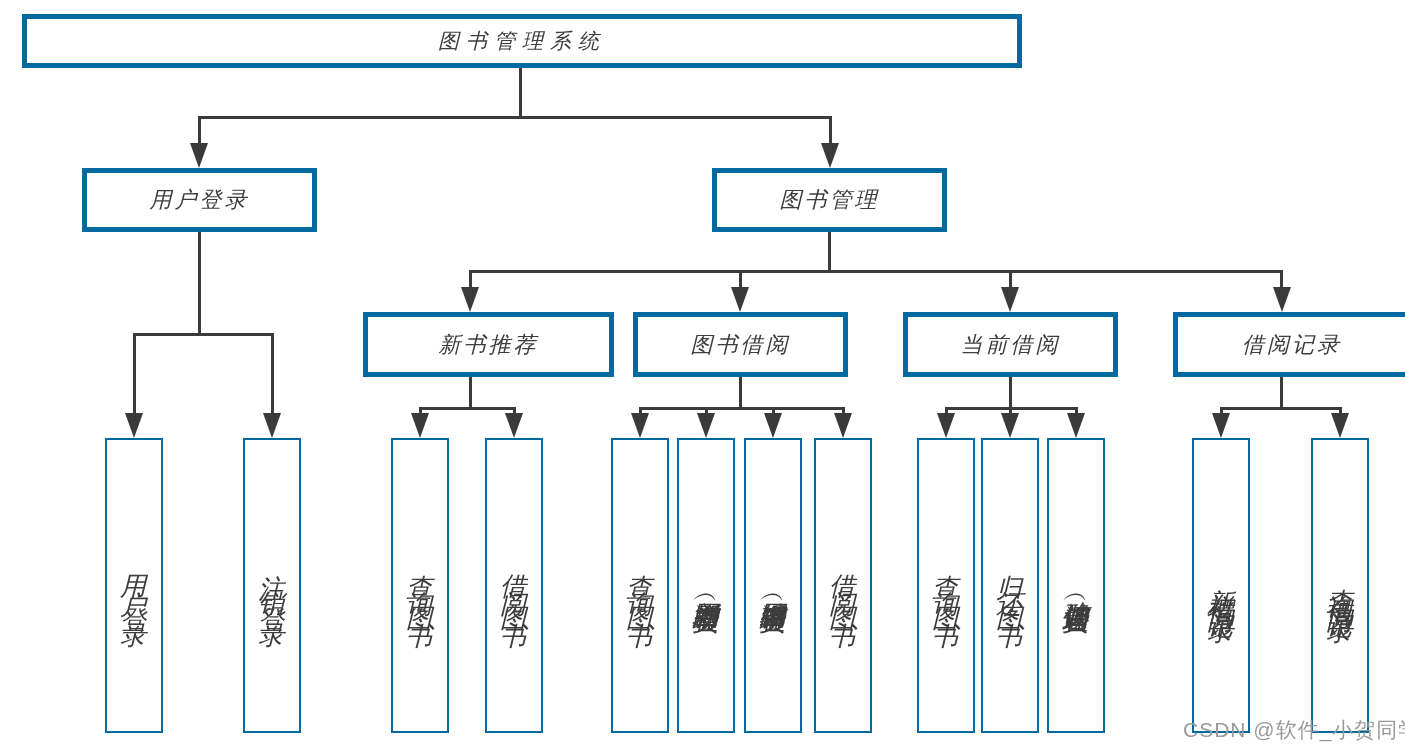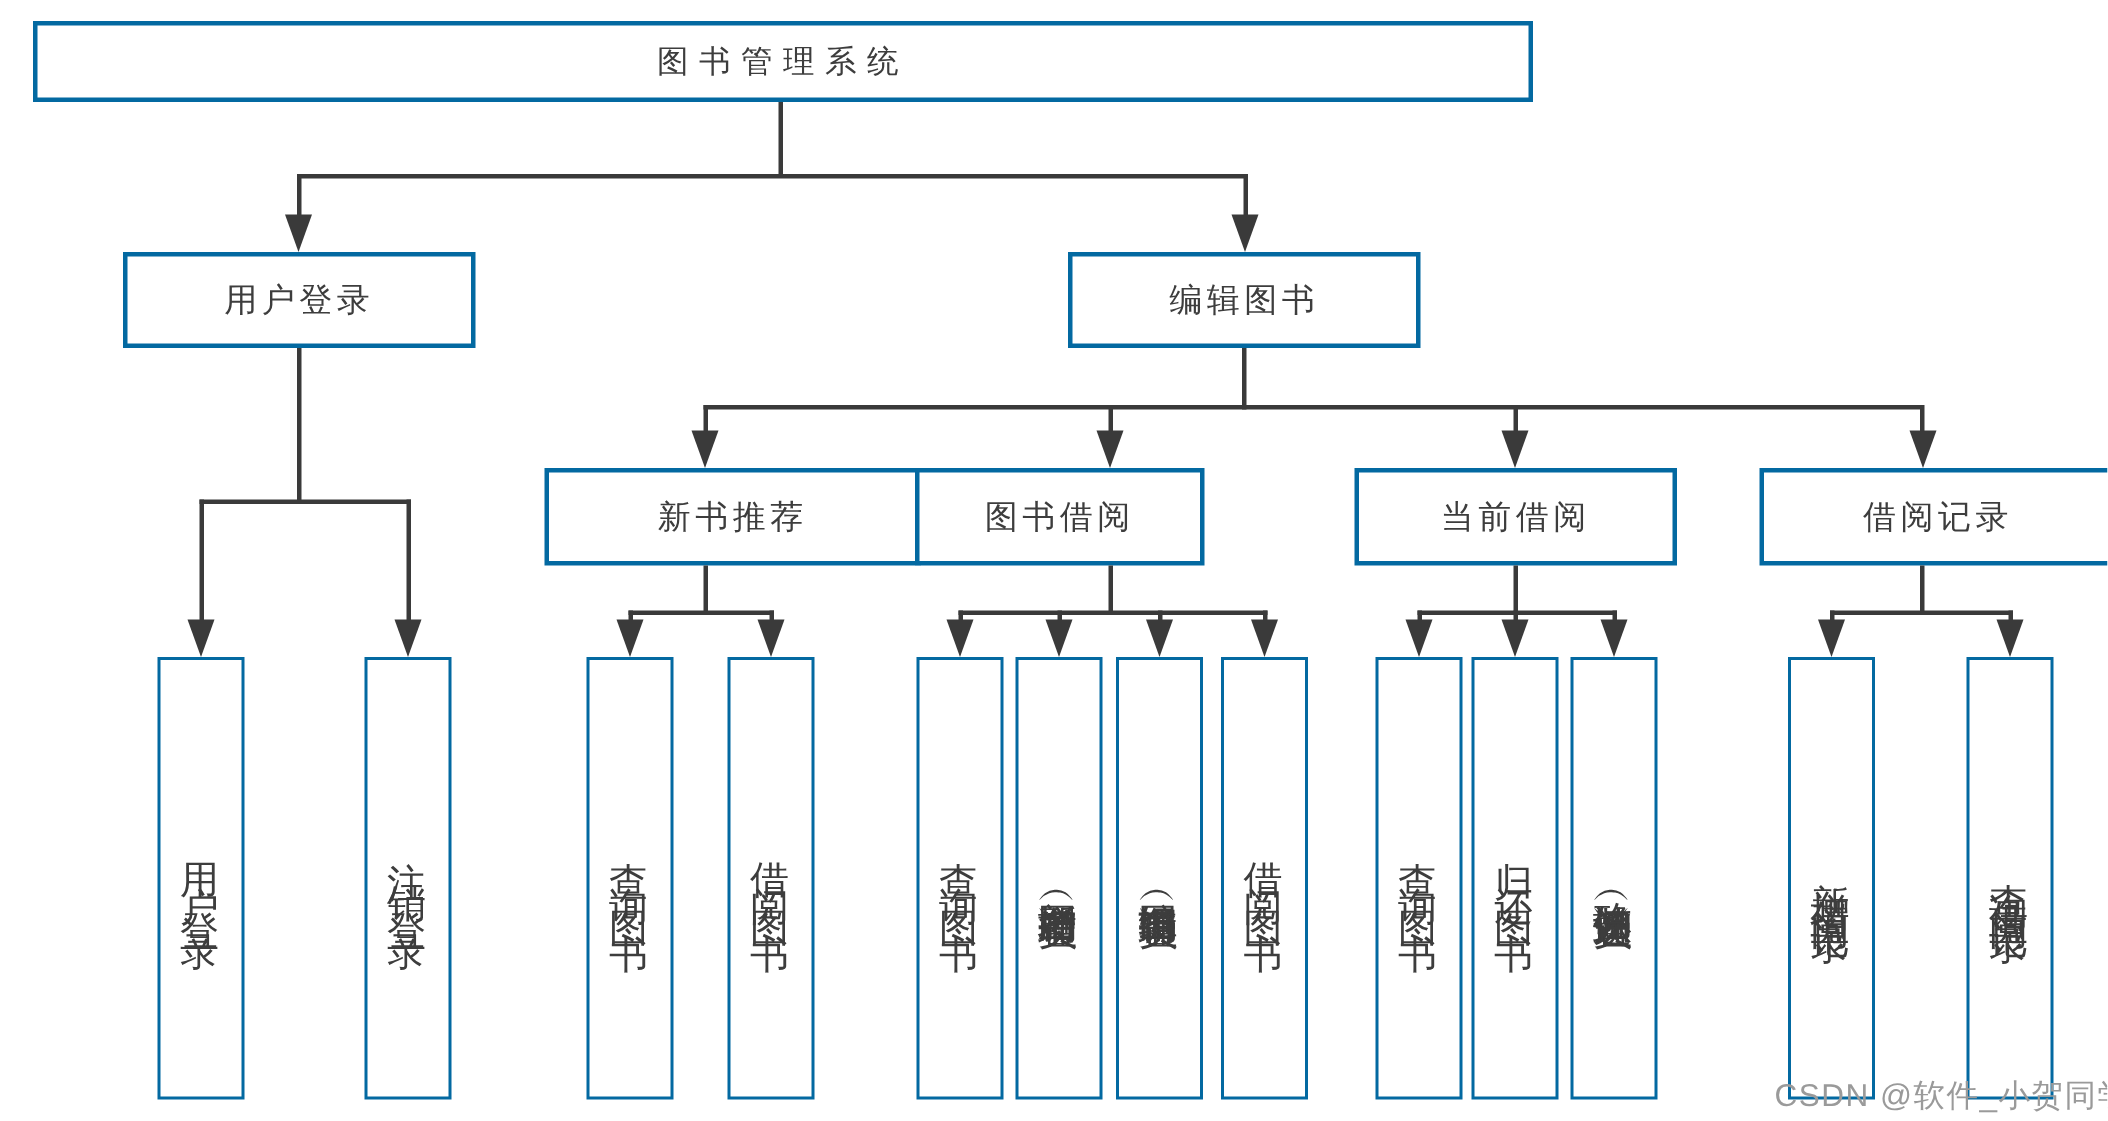--- a/index.html
+++ b/index.html
@@ -6,24 +6,25 @@
   .canvas{
     position:relative;
     width:1405px;height:747px;
     background:#ffffff;
     font-family:"Liberation Sans","DejaVu Sans",sans-serif;
     overflow:hidden;
   }
   .box{
     position:absolute;
     box-sizing:border-box;
-    border:3px solid #0369a1;
+    border:5px solid #0369a1;
     background:#ffffff;
     display:flex;align-items:center;justify-content:center;
     color:#3d3d3d;
+    font-style:italic;
   }
   .box .lbl{white-space:nowrap;}
   .root-box .lbl{font-size:21px;letter-spacing:7px;}
   .l2-box .lbl,.l3-box .lbl{font-size:22px;letter-spacing:3px;}
   .leaf{border-width:2px;}
   .leaf .lbl{
     writing-mode:vertical-rl;
     text-orientation:mixed;
     font-size:26px;
     color:#3d3d3d;
@@ -61,21 +62,21 @@
   <div class="hline" style="left:198px;top:116px;width:633px;height:3px;"></div>
   <div class="vline" style="left:198px;top:116px;width:3px;height:30px;"></div>
   <div class="arrow" style="left:190px;top:143px;"></div>
   <div class="vline" style="left:829px;top:116px;width:3px;height:30px;"></div>
   <div class="arrow" style="left:821px;top:143px;"></div>
 
   <div class="box l2-box" style="left:82px;top:168px;width:235px;height:64px;">
     <span class="lbl">用户登录</span>
   </div>
   <div class="box l2-box" style="left:712px;top:168px;width:235px;height:64px;">
-    <span class="lbl">编辑图书</span>
+    <span class="lbl">图书管理</span>
   </div>
 
   <div class="vline" style="left:198px;top:232px;width:3px;height:102px;"></div>
   <div class="hline" style="left:133px;top:333px;width:141px;height:3px;"></div>
   <div class="vline" style="left:133px;top:333px;width:3px;height:83px;"></div>
   <div class="arrow" style="left:125px;top:413px;"></div>
   <div class="vline" style="left:271px;top:333px;width:3px;height:83px;"></div>
   <div class="arrow" style="left:263px;top:413px;"></div>
 
   <div class="vline" style="left:828px;top:232px;width:3px;height:41px;"></div>
@@ -85,21 +86,21 @@
   <div class="vline" style="left:739px;top:270px;width:3px;height:20px;"></div>
   <div class="arrow" style="left:731px;top:287px;"></div>
   <div class="vline" style="left:1009px;top:270px;width:3px;height:20px;"></div>
   <div class="arrow" style="left:1001px;top:287px;"></div>
   <div class="vline" style="left:1280px;top:270px;width:3px;height:20px;"></div>
   <div class="arrow" style="left:1273px;top:287px;"></div>
 
   <div class="box l3-box" style="left:363px;top:312px;width:251px;height:65px;">
     <span class="lbl">新书推荐</span>
   </div>
-  <div class="box l3-box" style="left:610px;top:312px;width:193px;height:65px;">
+  <div class="box l3-box" style="left:633px;top:312px;width:215px;height:65px;">
     <span class="lbl">图书借阅</span>
   </div>
   <div class="box l3-box" style="left:903px;top:312px;width:215px;height:65px;">
     <span class="lbl">当前借阅</span>
   </div>
   <div class="box l3-box" style="left:1173px;top:312px;width:238px;height:65px;">
     <span class="lbl">借阅记录</span>
   </div>
 
   <div class="vline" style="left:469px;top:377px;width:3px;height:31px;"></div>

